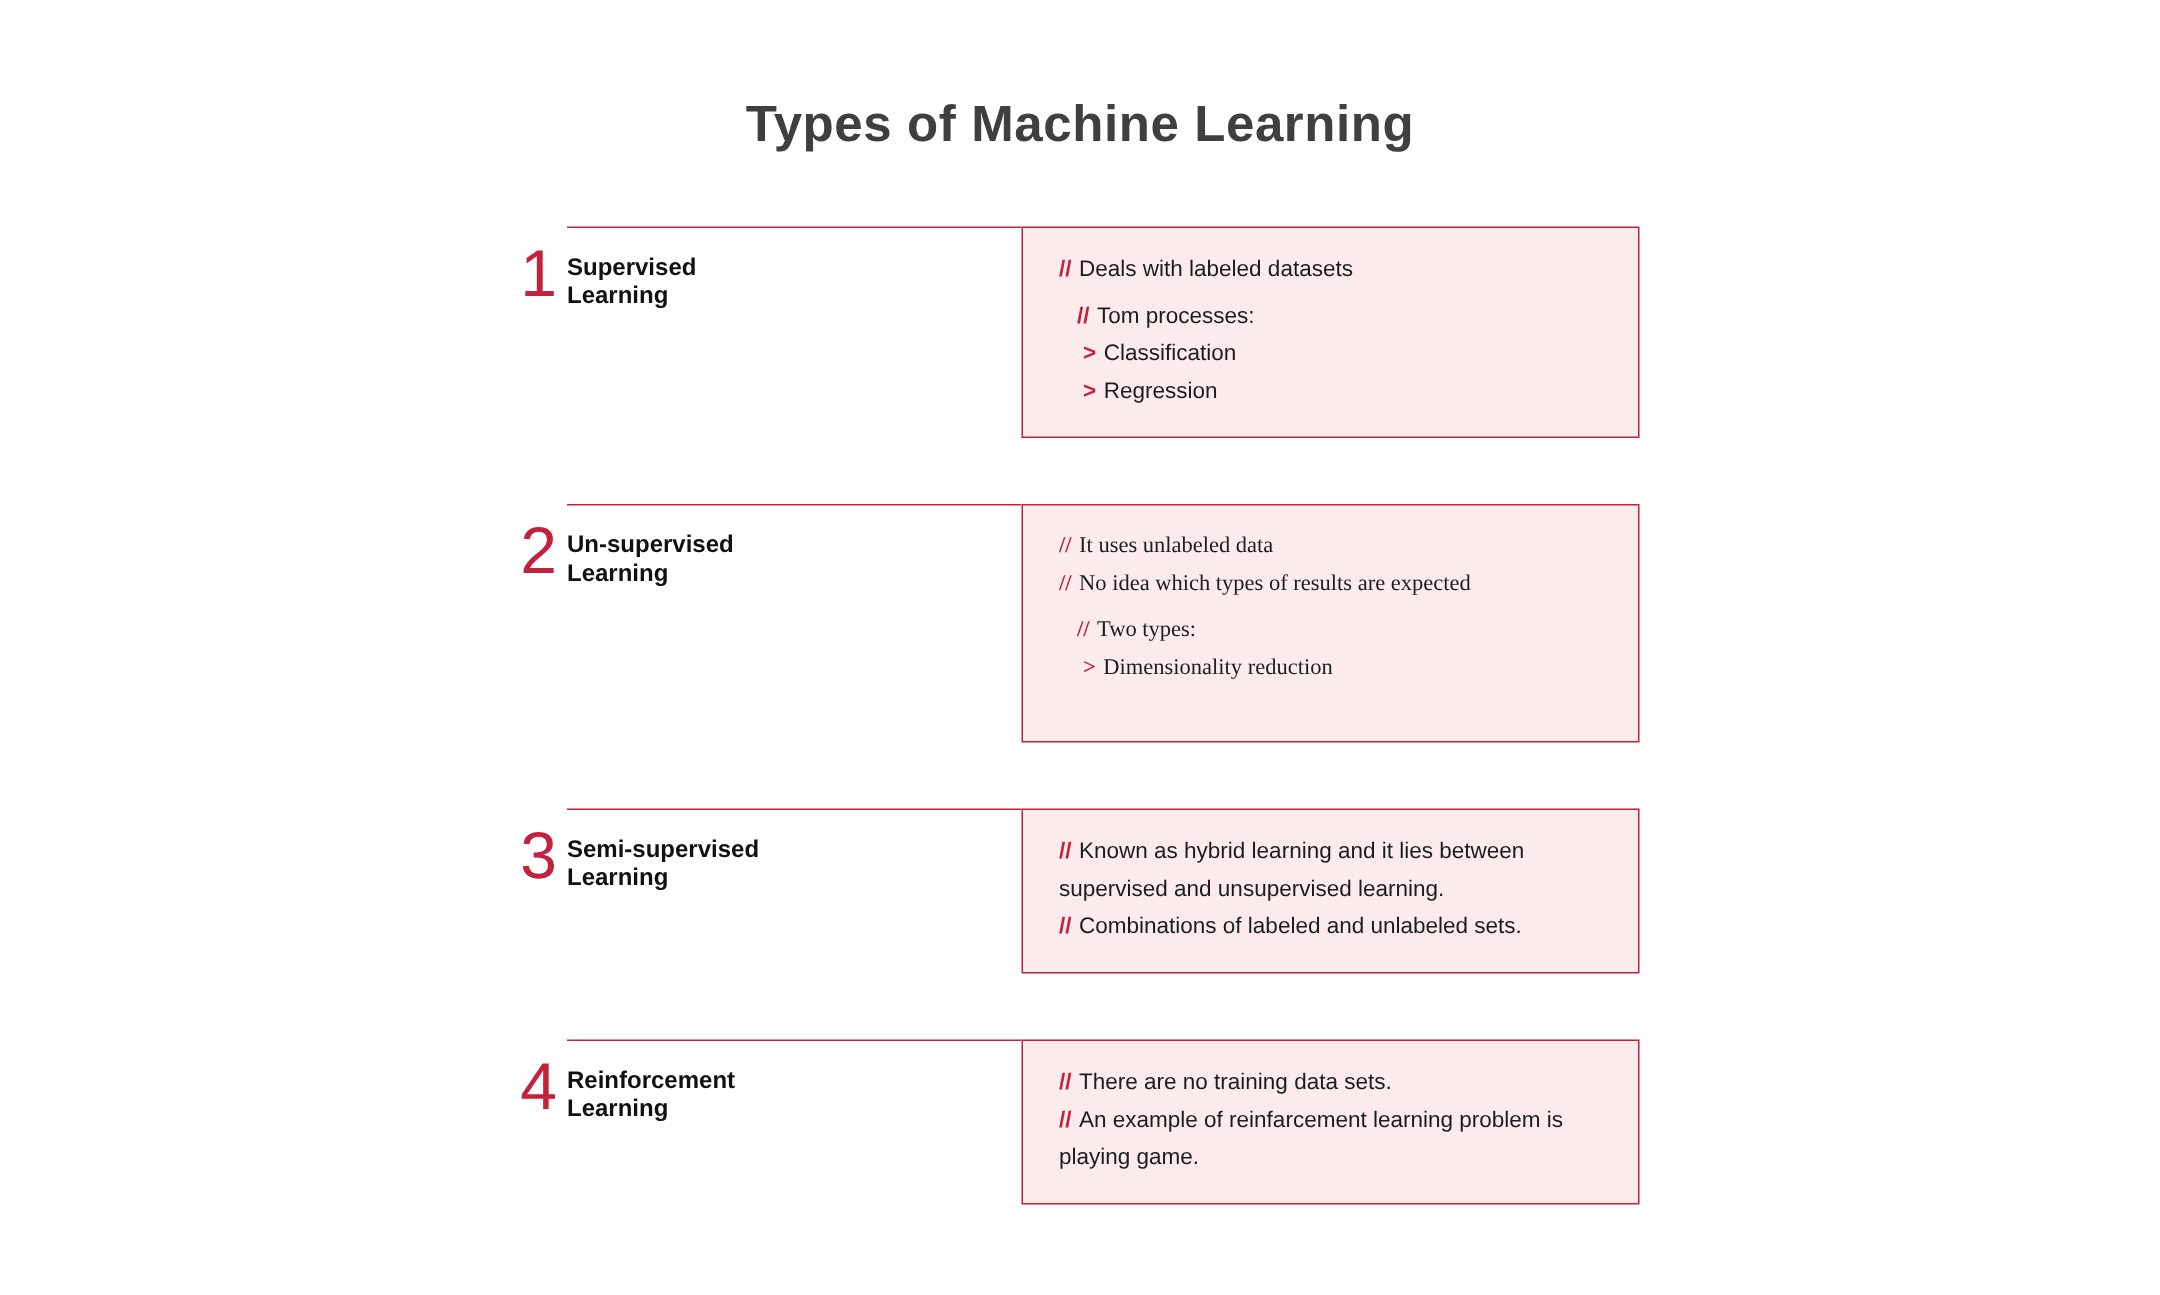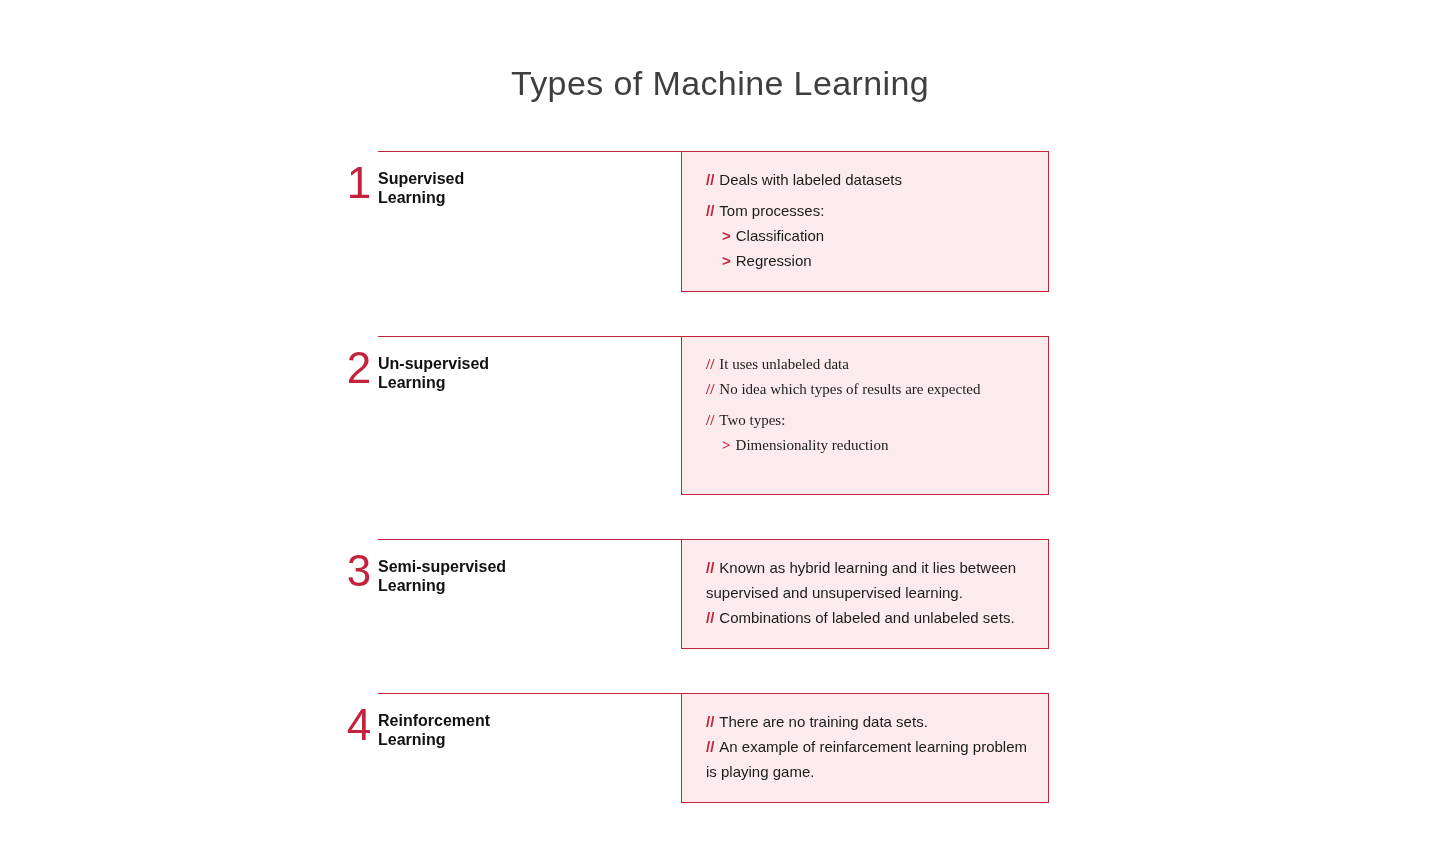--- a/index.html
+++ b/index.html
@@ -15,21 +15,21 @@
     overflow: hidden;
     margin: 0 auto;
   }
   .title {
     position: absolute;
     top: 64px;
     left: 0;
     width: 100%;
     text-align: center;
     font-size: 34px;
-    font-weight: 400;
+    font-weight: 700;
     letter-spacing: 0.4px;
     color: var(--title-color, #3f3f3f);
     margin: 0;
   }
   .sections {
     position: absolute;
     left: 340px;
     top: 151px;
     width: 770px;
   }
@@ -59,33 +59,33 @@
     padding-top: 17px;
   }
   .label {
     font-size: 16px;
     font-weight: 700;
     line-height: 19px;
     color: #111111;
     white-space: pre-line;
   }
   .box {
-    width: 368px;
+    width: 412px;
     box-sizing: border-box;
     background: var(--box-bg, #fcebec);
     border: 1px solid var(--accent, #c3223d);
     padding: 15px 20px 18px 24px;
     color: var(--body-text, #1c1c1c);
   }
   .point {
     margin: 0;
     font-size: 15px;
     line-height: 25px;
   }
-  .point.spaced { margin-top: 6px; }
+  .point.spaced { margin-top: 6px; margin-left: 12px; }
   .point.sub { padding-left: 16px; }
   .marker {
     color: var(--accent, #c3223d);
     font-weight: 700;
     margin-right: 5px;
   }
   .row:nth-child(1) .box { min-height: 139px; }
   .row:nth-child(2) .box { min-height: 159px; font-family: Liberation Serif, serif; }
   .row:nth-child(3) .box { min-height: 101px; }
   .row:nth-child(4) .box { min-height: 103px; }

